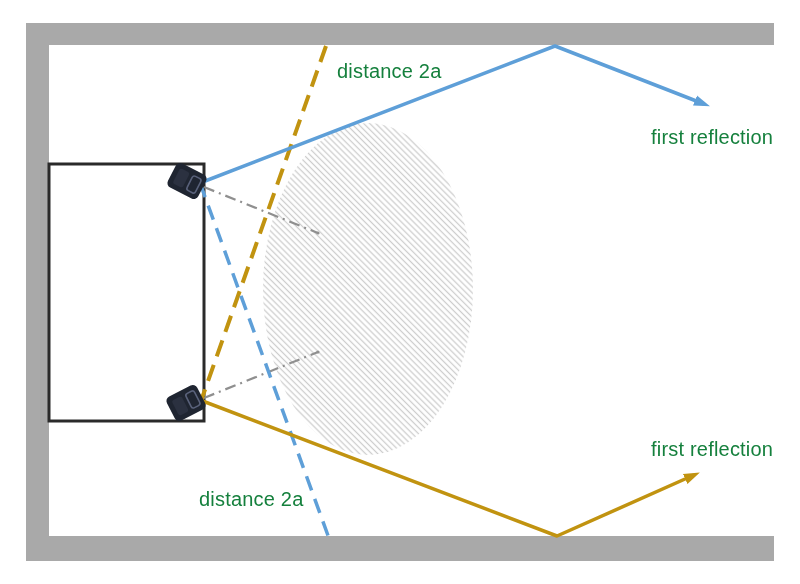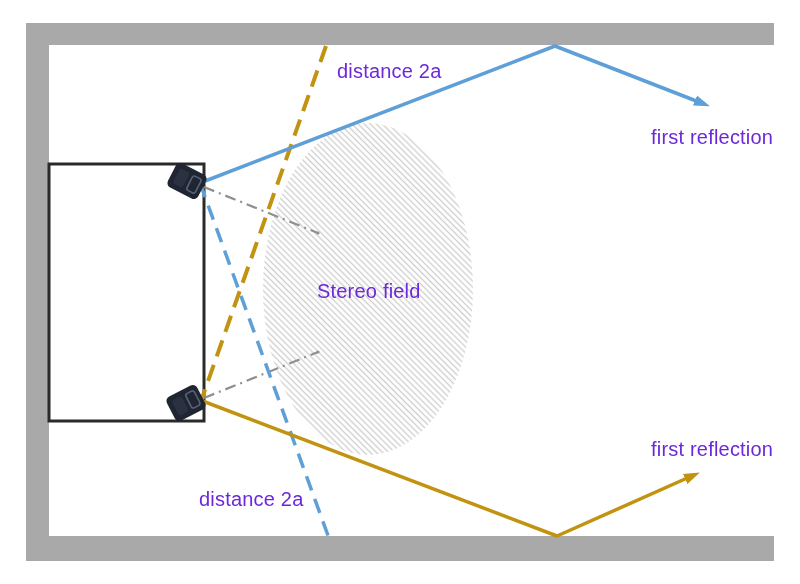--- a/index.html
+++ b/index.html
@@ -15,21 +15,21 @@
     background: #ffffff;
     overflow: hidden;
   }
   #diagram-svg {
     position: absolute;
     left: 0;
     top: 0;
   }
   .label {
     position: absolute;
-    color: #6d28d9;
+    color: #15803d;
     font-size: 20px;
     line-height: 1.05;
     white-space: nowrap;
     letter-spacing: 0.2px;
   }
   .lbl-distance-top      { left: 337px; top: 61px;  }
   .lbl-first-refl-top    { left: 651px; top: 127px; }
   .lbl-stereo-field      { left: 317px; top: 281px; }
   .lbl-distance-bottom   { left: 199px; top: 489px; }
   .lbl-first-refl-bottom { left: 651px; top: 439px; }
@@ -78,17 +78,16 @@
     </g>
     <g transform="translate(186,403) rotate(-27)">
       <rect x="-17" y="-13.5" width="34" height="27" rx="5" fill="#1f2531"></rect>
       <rect x="-12" y="-8.5" width="11" height="17" rx="2.5" fill="#2b3140"></rect>
       <rect x="3" y="-8" width="9.5" height="16" rx="2.5" fill="none" stroke-width="1.6" stroke="#59617a"></rect>
     </g>
   </svg>
 
   <div class="label lbl-distance-top">distance 2a</div>
   <div class="label lbl-first-refl-top">first reflection</div>
-  <div class="label lbl-stereo-field">Stereo field</div>
   <div class="label lbl-distance-bottom">distance 2a</div>
   <div class="label lbl-first-refl-bottom">first reflection</div>
 
 </div>
 
 </body></html>

